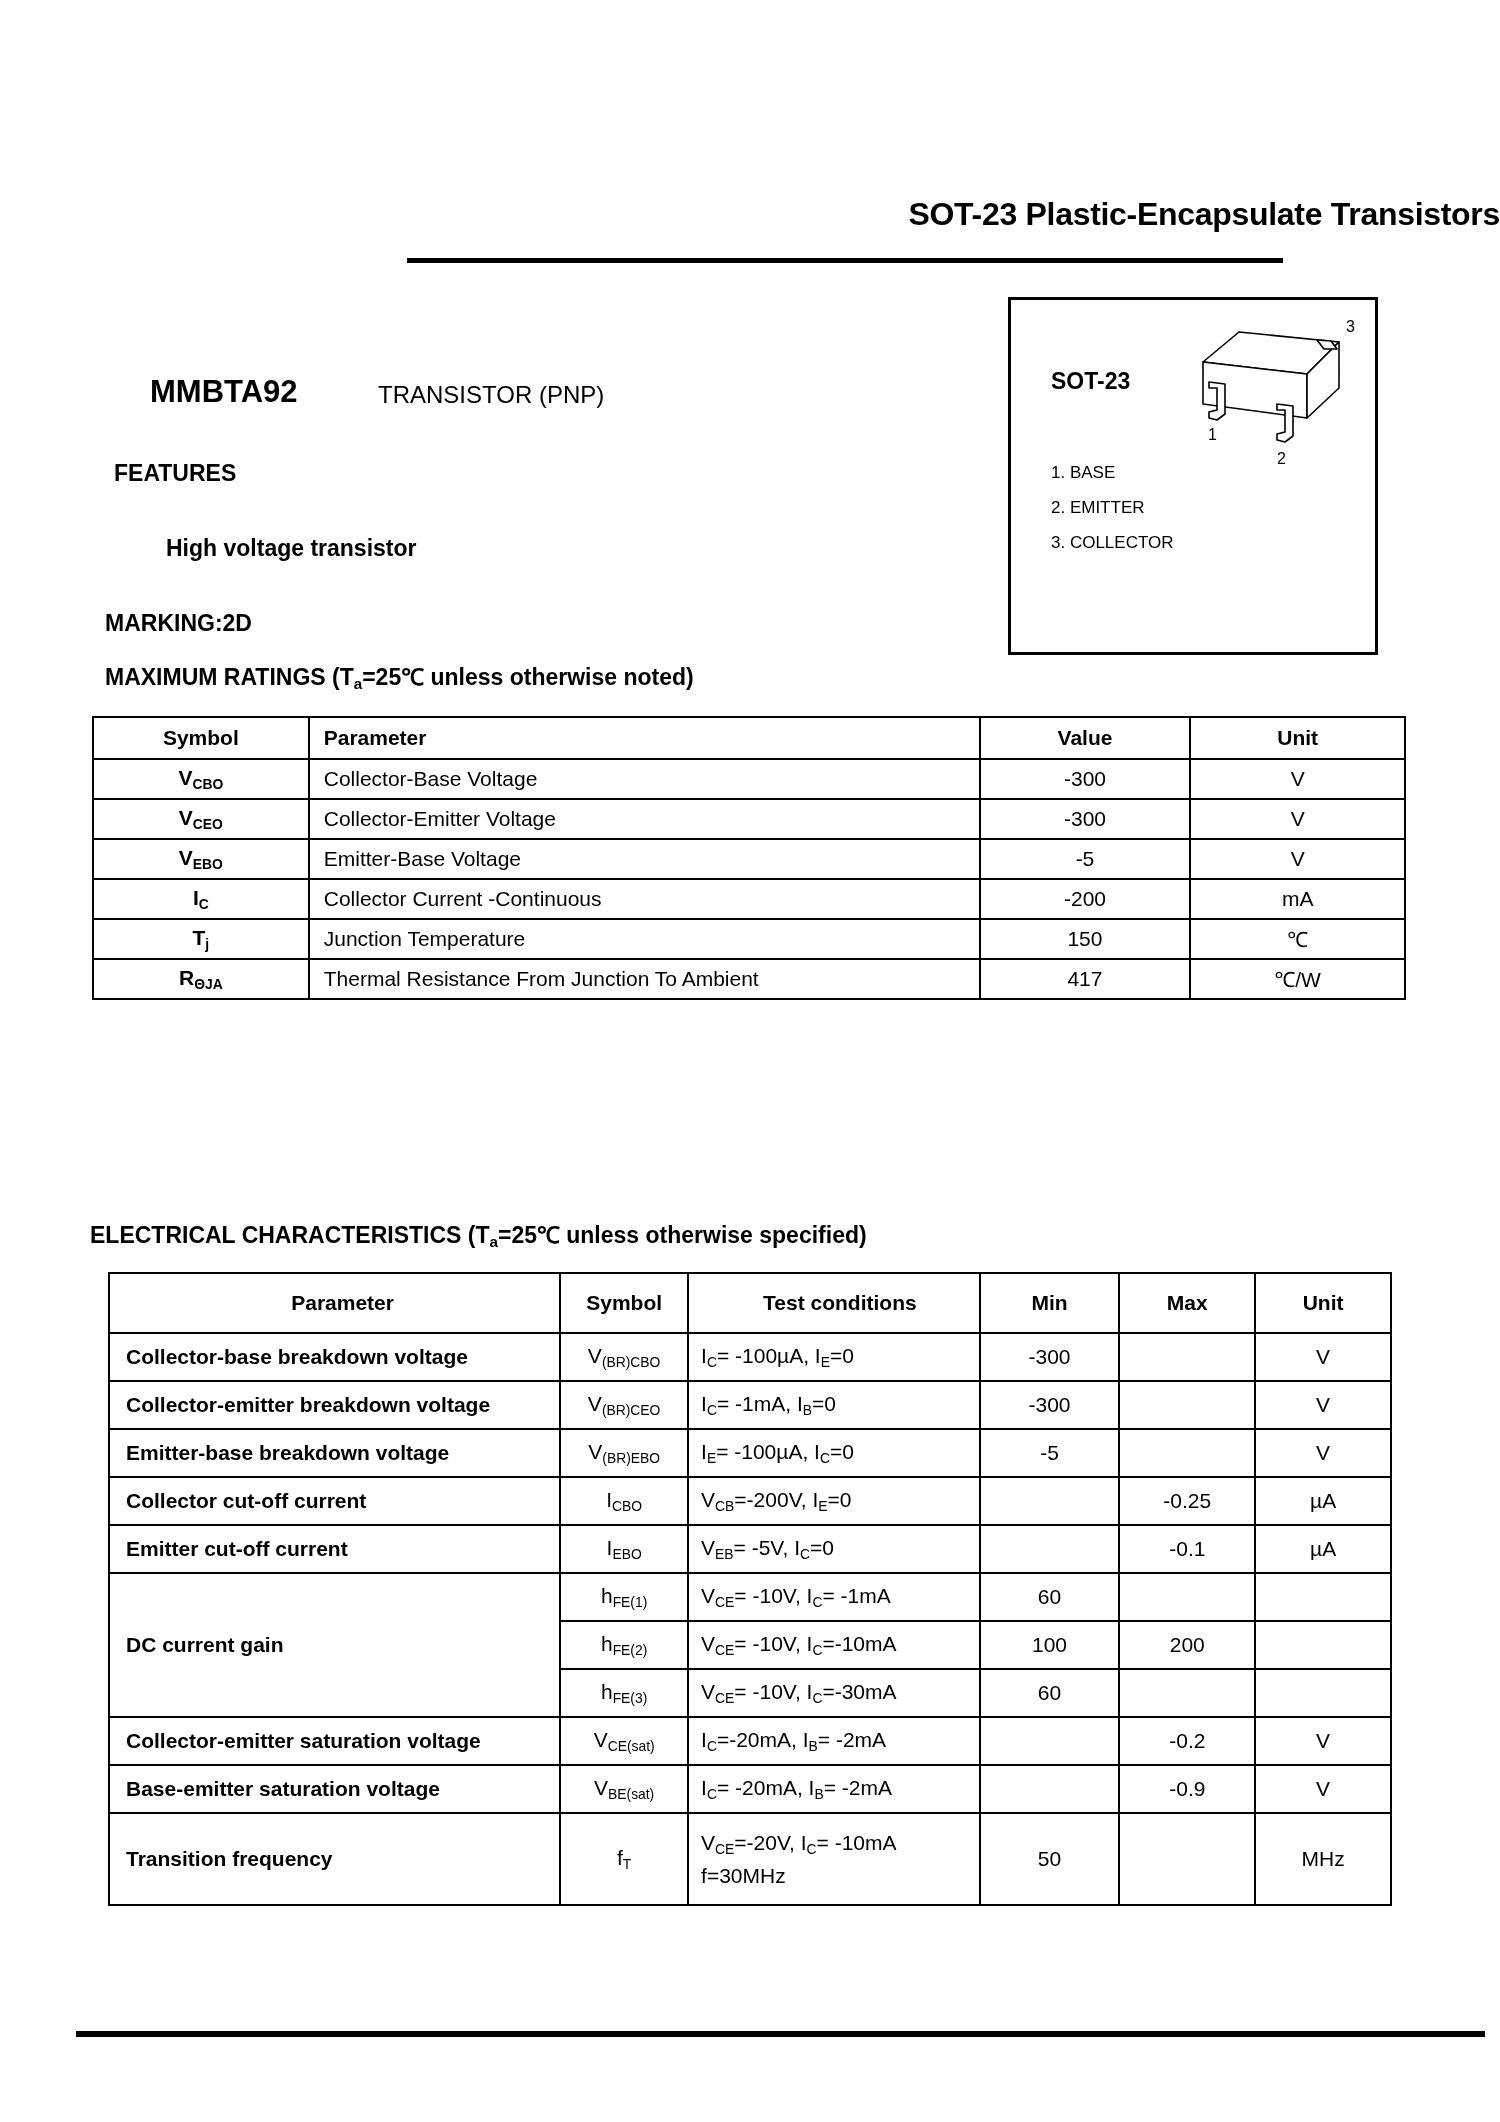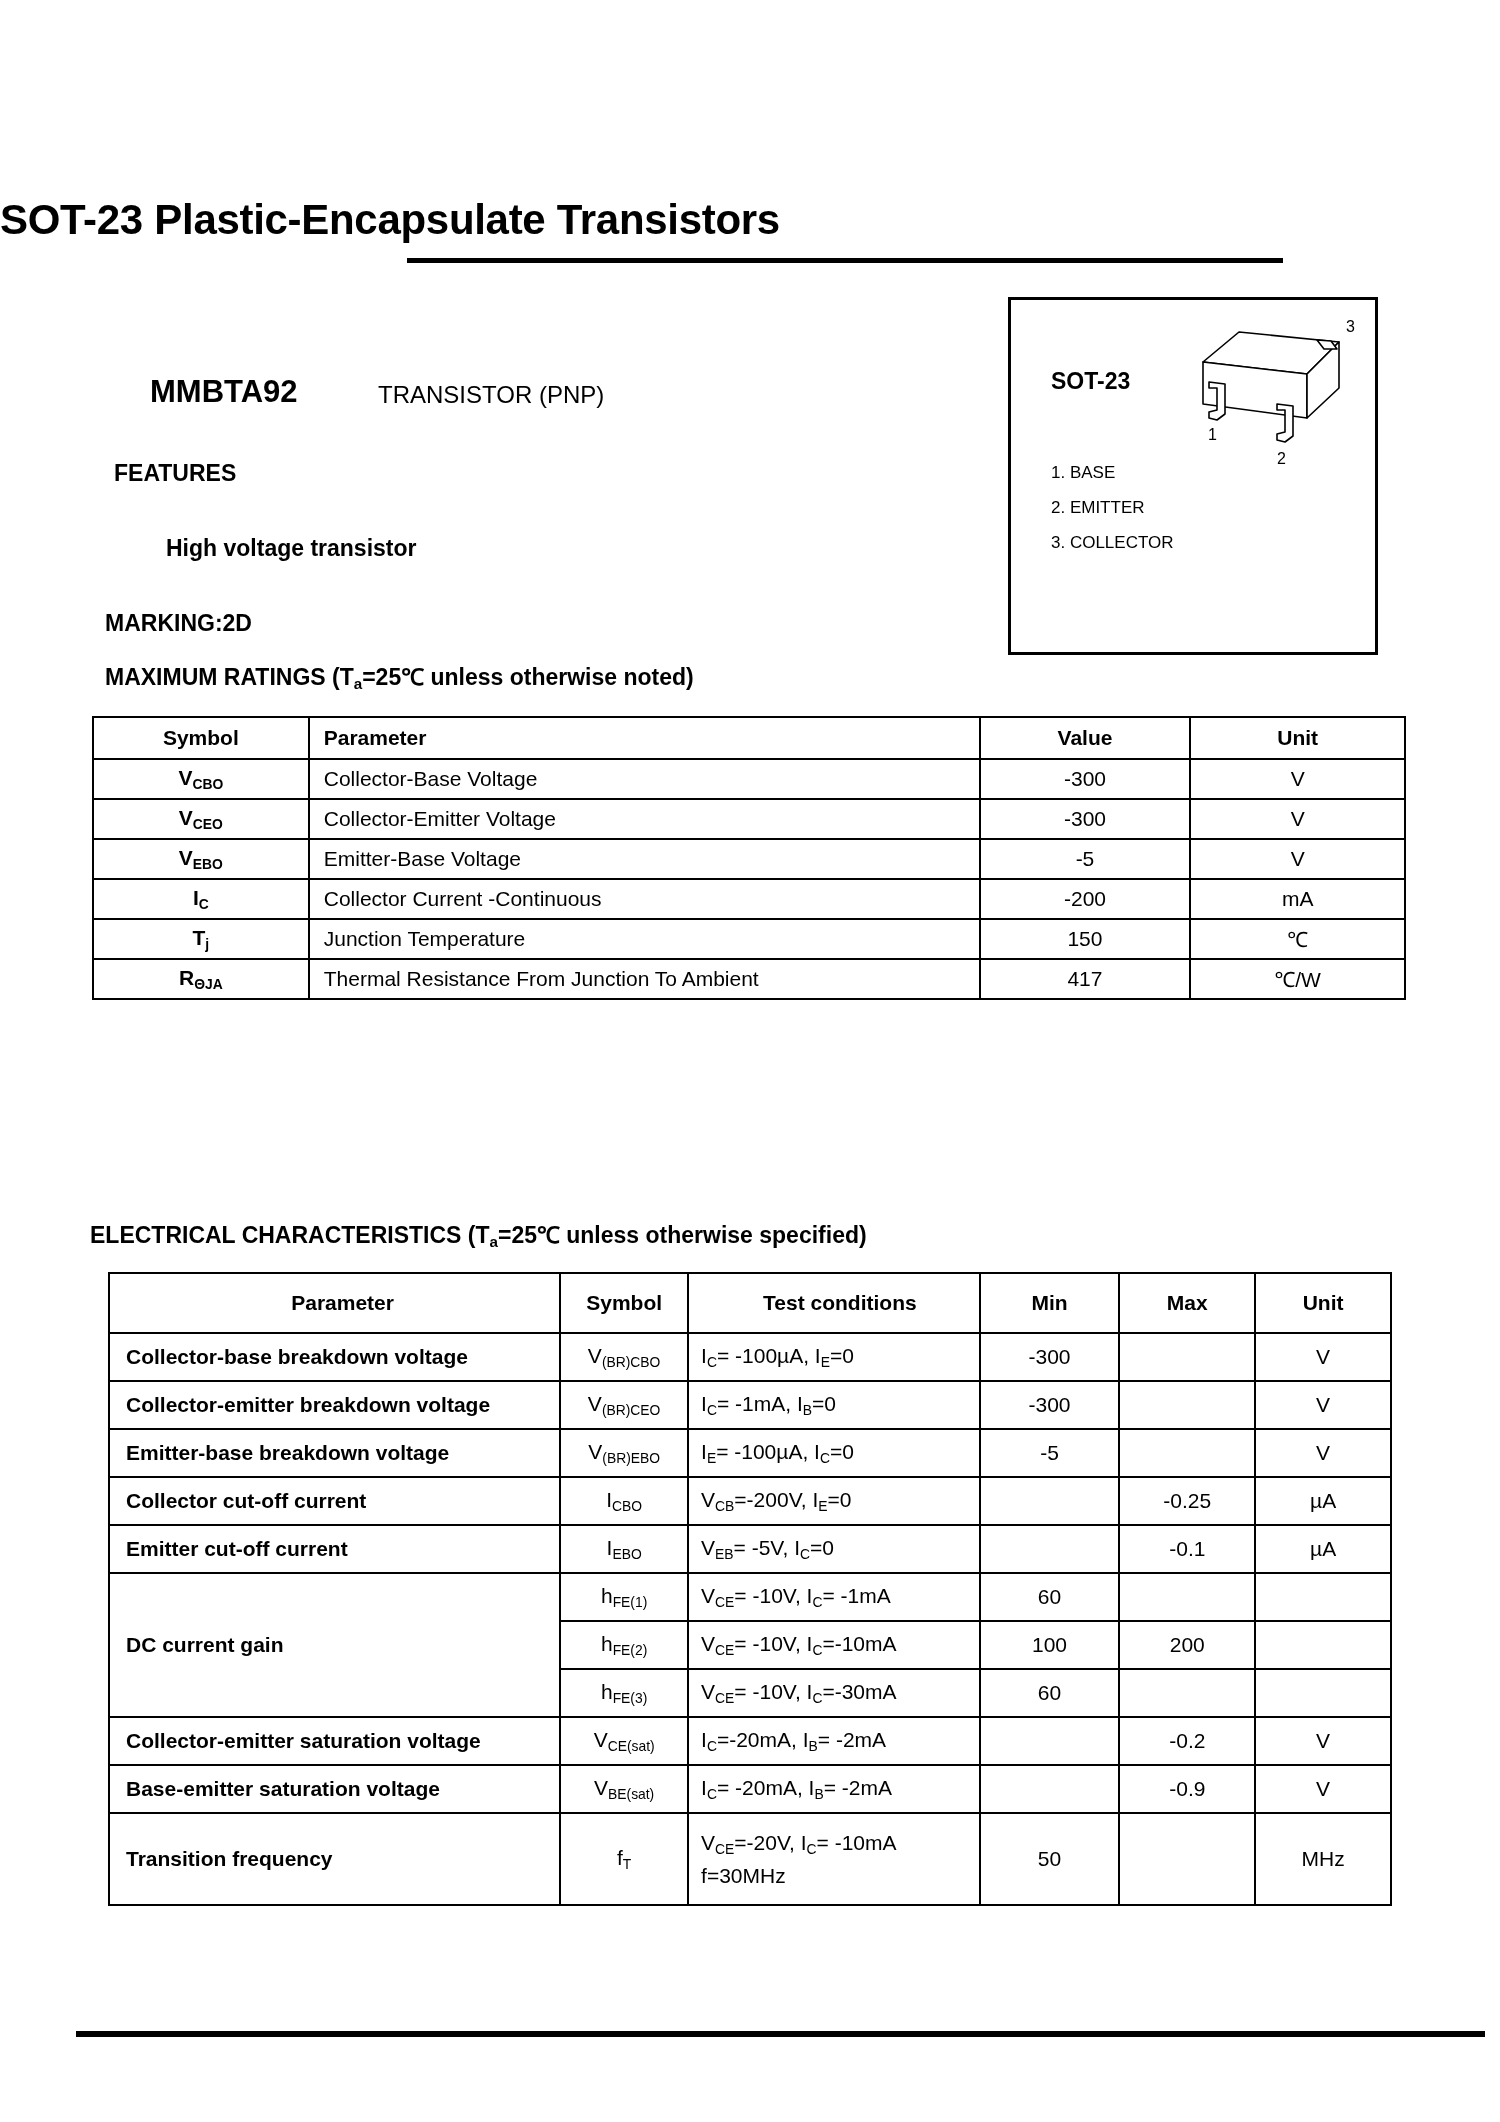--- a/index.html
+++ b/index.html
@@ -15,22 +15,22 @@
     color: #000000;
     overflow: hidden;
   }
 
   
   .page-title {
     position: absolute;
     left: 0;
     top: 196px;
     width: 1500px;
-    text-align: left;
-    font-size: 42px;
+    text-align: right;
+    font-size: 32px;
     font-weight: bold;
     letter-spacing: -0.3px;
   }
   .title-rule {
     position: absolute;
     left: 407px;
     top: 258px;
     width: 876px;
     height: 5px;
     background: #000;

